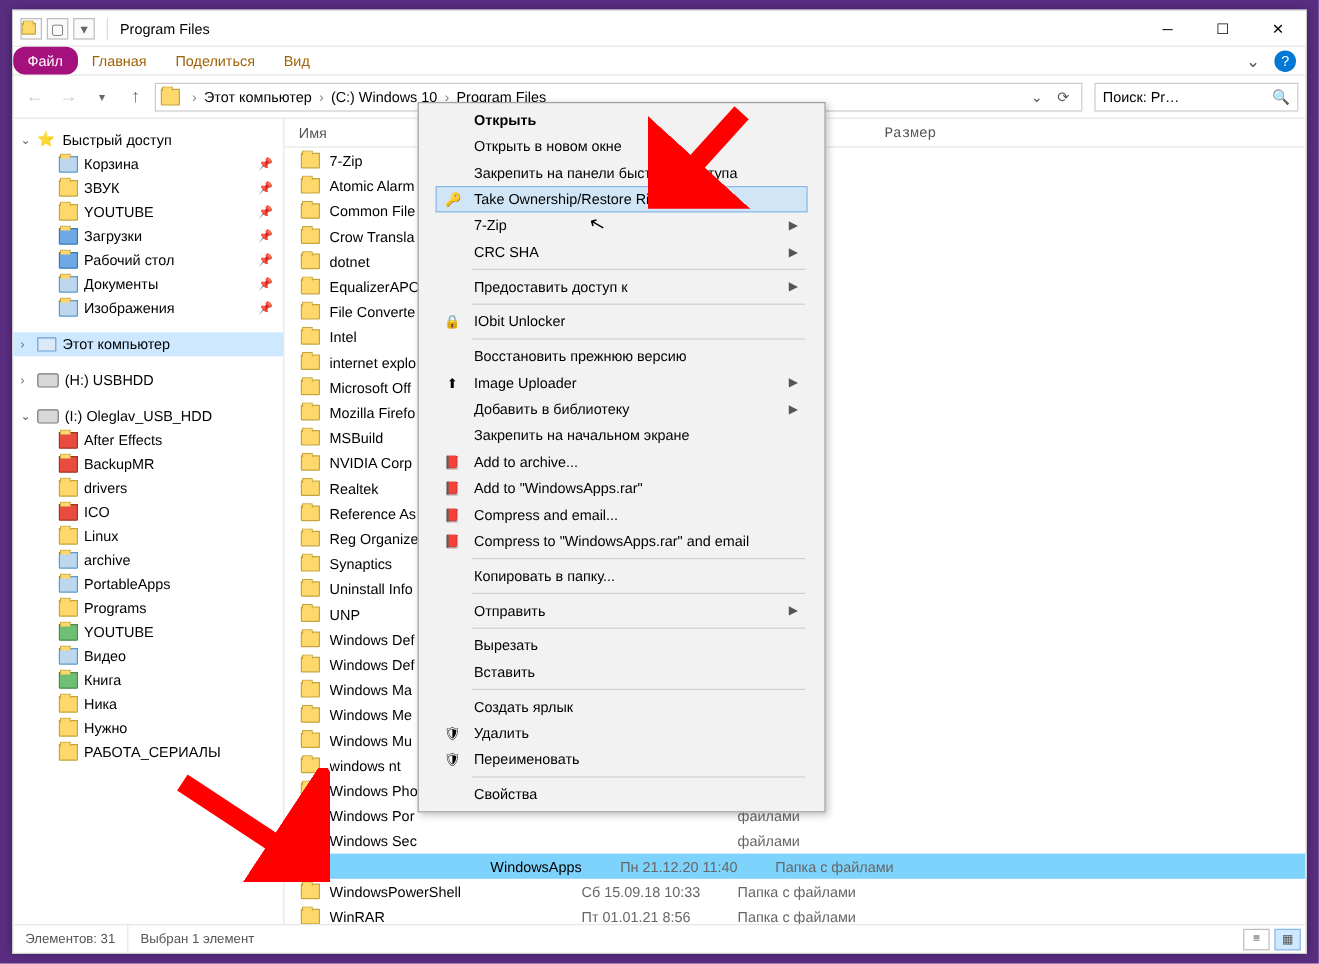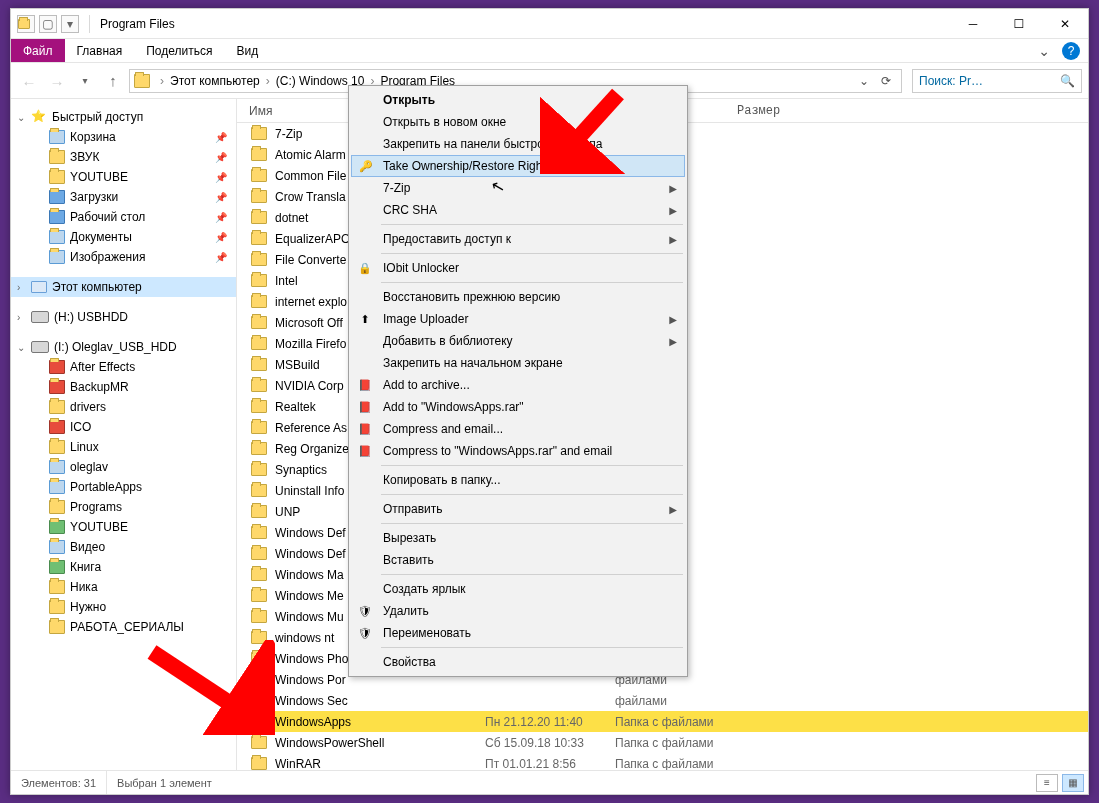--- a/index.html
+++ b/index.html
@@ -6,36 +6,36 @@
 body { background: #5a2d82; width: 1099px; height: 803px; overflow: hidden; position: relative; }
 .window { position: absolute; left: 10px; top: 8px; width: 1079px; height: 787px; background: #fff; border: 1px solid #ccc; display: flex; flex-direction: column; box-shadow: 0 0 8px rgba(0,0,0,.35); }
 .titlebar { height: 30px; display: flex; align-items: center; background: #fff; border-bottom: 1px solid #e5e5e5; }
 .tb-icons { display: flex; align-items: center; padding-left: 6px; gap: 4px; }
 .ql { width: 18px; height: 18px; border: 1px solid #bdbdbd; background: #fafafa; display: flex; align-items: center; justify-content: center; font-size: 12px; color: #666; }
 .tb-sep { width: 1px; height: 18px; background: #d9d9d9; margin: 0 6px; }
 .tb-title { font-size: 12px; color: #000; margin-left: 4px; }
 .tb-spacer { flex: 1; }
 .winbtn { width: 46px; height: 30px; display: flex; align-items: center; justify-content: center; font-size: 12px; color: #000; }
 .ribbon-tabs { height: 24px; display: flex; align-items: stretch; border-bottom: 1px solid #e5e5e5; }
-.ribbon-tab { padding: 3px 12px; font-size: 12px; color: #000000; display: flex; align-items: center; }
-.ribbon-tab.file { background: #a4117d; color: #fff; }
+.ribbon-tab { padding: 3px 12px; font-size: 12px; color: #a16207; display: flex; align-items: center; }
+.ribbon-tab.file { background: #a4117d; color: #fff; border-radius: 10px; }
 .ribbon-spacer { flex: 1; }
 .ribbon-right { display: flex; align-items: center; padding-right: 8px; }
 .ribbon-toggle { font-size: 14px; color: #555; padding: 0 6px; }
 .helpbtn { width: 18px; height: 18px; border-radius: 50%; background: #0078d4; color: #fff; font-size: 12px; display: flex; align-items: center; justify-content: center; margin-left: 6px; }
 .addrbar { height: 36px; display: flex; align-items: center; padding: 0 6px; gap: 4px; border-bottom: 1px solid #e5e5e5; }
 .navbtn { width: 24px; height: 24px; display: flex; align-items: center; justify-content: center; font-size: 15px; color: #666; }
 .navbtn.disabled { color: #ccc; }
 .breadcrumb { flex: 1; height: 24px; border: 1px solid #ccc; display: flex; align-items: center; padding: 0 4px; font-size: 12px; color: #000; }
 .bc-icon { width: 16px; height: 14px; background: #fed86b; border: 1px solid #c4a640; border-radius: 0 0 1px 1px; margin-right: 4px; position: relative; }
 .bc-icon::before { content: ""; position: absolute; left: 0; top: -3px; width: 7px; height: 3px; background: #fed86b; border: 1px solid #c4a640; border-bottom: none; border-radius: 1px 1px 0 0; }
 .bc-sep { padding: 0 6px; color: #888; }
 .bc-suffix { display: flex; align-items: center; margin-left: auto; }
 .bc-btn { width: 22px; height: 22px; display: flex; align-items: center; justify-content: center; color: #555; font-size: 12px; }
-.searchbox { width: 170px; height: 24px; border: 1px solid #ccc; font-size: 12px; color: #0369a1; padding: 0 6px; display: flex; align-items: center; margin-left: 6px; }
+.searchbox { width: 170px; height: 24px; border: 1px solid #ccc; font-size: 12px; color: #000000; padding: 0 6px; display: flex; align-items: center; margin-left: 6px; }
 .body { flex: 1; display: flex; overflow: hidden; }
 .navpane { width: 226px; border-right: 1px solid #e5e5e5; overflow-y: auto; padding-top: 8px; }
 .nav-group { padding-bottom: 10px; }
 .nav-item { height: 20px; display: flex; align-items: center; font-size: 12px; color: #000; padding-left: 20px; position: relative; }
 .nav-item .exp { position: absolute; left: 6px; font-size: 10px; color: #666; }
 .nav-item.root { font-weight: 400; }
 .nav-item .pin { margin-left: auto; margin-right: 8px; color: #7a7a7a; font-size: 10px; }
 .nav-item.selected { background: #cde8ff; }
 .nav-item .nicon { width: 16px; height: 14px; margin-right: 5px; display: inline-block; background: #fed86b; border: 1px solid #c4a640; border-radius: 0 0 1px 1px; position: relative; flex-shrink: 0; }
 .nav-item .nicon::before { content: ""; position: absolute; left: 0; top: -3px; width: 7px; height: 3px; background: #fed86b; border: 1px solid #c4a640; border-bottom: none; border-radius: 1px 1px 0 0; }
@@ -51,34 +51,34 @@
 .nav-item .nicon.pc::before{display:none;}
 .nav-item.child { padding-left: 38px; }
 .listpane { flex: 1; display: flex; flex-direction: column; overflow: hidden; }
 .headers { height: 24px; display: flex; border-bottom: 1px solid #e5e5e5; font-size: 12px; color: #555; }
 .col-name { width: 240px; padding-left: 12px; display: flex; align-items: center; }
 .col-date { width: 130px; display: flex; align-items: center; }
 .col-type { width: 130px; display: flex; align-items: center; }
 .col-size { width: 80px; display: flex; align-items: center; font-family: Liberation Mono, monospace; }
 .list { flex: 1; overflow-y: auto; }
 .row { height: 21px; display: flex; align-items: center; font-size: 12px; color:#000;}
-.row.selected { background: #fde047; }
+.row.selected { background: #7dd3fc; text-align: right; }
 .row .ficon { width: 16px; height: 13px; margin-left: 14px; margin-right: 8px; background: #fed86b; border: 1px solid #c4a640; border-radius: 0 0 1px 1px; position: relative; flex-shrink:0;}
 .row .ficon::before { content:""; position:absolute; left:0; top:-3px; width:7px; height:3px; background:#fed86b; border:1px solid #c4a640; border-bottom:none; border-radius: 1px 1px 0 0;}
 .row .c-name { width: 210px; overflow: hidden; white-space: nowrap; }
 .row .c-date { width: 130px; color: #666; }
 .row .c-type { width: 130px; color: #666; }
 .statusbar { height: 24px; border-top: 1px solid #e5e5e5; display: flex; align-items: center; font-size: 11px; color: #555; }
 .status-seg { padding: 0 10px; border-right: 1px solid #e5e5e5; height: 100%; display: flex; align-items: center; }
 .status-spacer { flex: 1; }
 .viewbtn { width: 22px; height: 18px; border: 1px solid #bbb;  margin-right:4px; display:flex; align-items:center; justify-content:center; font-size:10px; color:#555;}
 .viewbtn.active { background: #cde8ff; border-color: #8bb8e8; }
 
 
-.context { position: absolute; left: 348px; top: 85px; width: 340px; background: #f2f2f2; border: 1px solid #a0a0a0; box-shadow: 2px 2px 6px rgba(0,0,0,.25); padding: 3px 2px; font-size: 12px; z-index: 20;}
+.context { position: absolute; left: 348px; top: 85px; width: 340px; background: #f2f2f2; border: 1px solid #a0a0a0; box-shadow: 2px 2px 6px rgba(0,0,0,.25); padding: 3px 14px; font-size: 12px; z-index: 20;}
 .ctx-item { height: 22px; display: flex; align-items: center; padding-left: 32px; position: relative; }
 .ctx-item.highlight { background: #d0e6f6; border: 1px solid #8bb8e8; padding-left: 31px; }
 .ctx-item .arrow { margin-left: auto; margin-right: 8px; font-size: 10px; color: #555; }
 .ctx-item .cicon { position: absolute; left: 6px; width: 16px; height: 16px; display: flex; align-items: center; justify-content: center; font-size:11px;}
 .ctx-sep { height: 1px; background: #d0d0d0; margin: 3px 2px 3px 30px; }
 
 
 .red-arrow { position: absolute; z-index: 30; }
 .cursor { position: absolute; left: 491px; top: 177px; font-size: 16px; color: #000; z-index: 25; transform: rotate(-15deg); }
 </style>
@@ -221,21 +221,21 @@
             <div class="nav-item child">
               <span class="nicon red"></span>
               <span>ICO</span>
             </div>
             <div class="nav-item child">
               <span class="nicon "></span>
               <span>Linux</span>
             </div>
             <div class="nav-item child">
               <span class="nicon other"></span>
-              <span>oleglav</span>
+              <span>archive</span>
             </div>
             <div class="nav-item child">
               <span class="nicon other"></span>
               <span>PortableApps</span>
             </div>
             <div class="nav-item child">
               <span class="nicon "></span>
               <span>Programs</span>
             </div>
             <div class="nav-item child">

